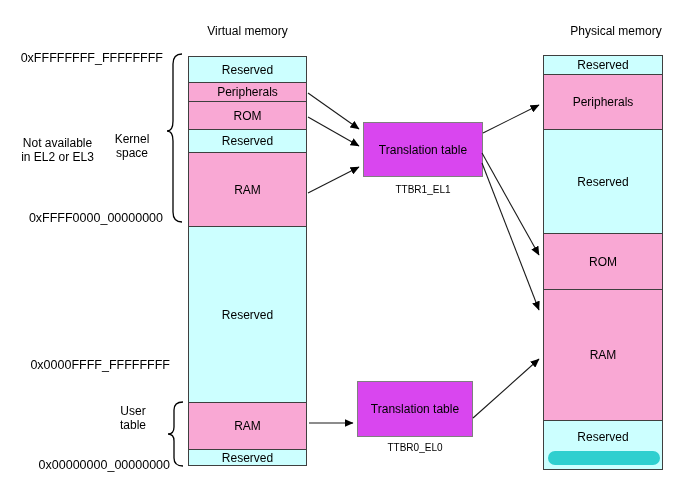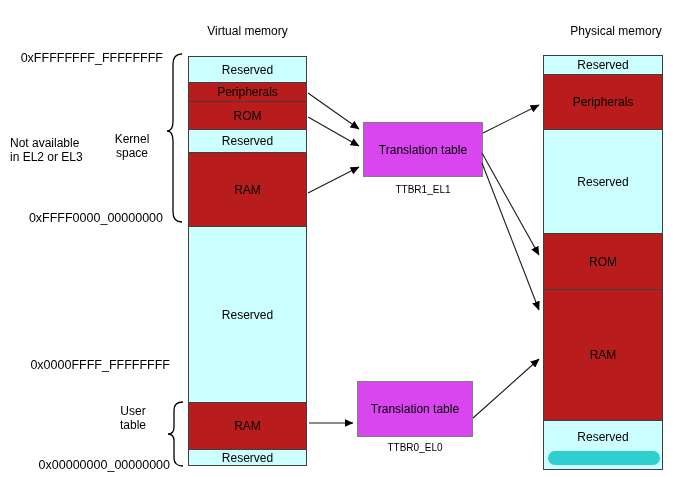--- a/index.html
+++ b/index.html
@@ -1,36 +1,36 @@
 <!DOCTYPE html>
 <html><head>
 <meta charset="utf-8">
 <style>
   html,body { margin:0; padding:0; background:#fff; }
   .canvas {
     position:relative; width:687px; height:477px; background:#ffffff;
     font-family:"Liberation Sans", sans-serif; color:#000; overflow:hidden;
   }
   .hdr { position:absolute; font-size:12px; text-align:center; white-space:nowrap; }
-  .memcol { position:absolute; border:1px solid #3f3f3f; background:#b91c1c; box-sizing:border-box; z-index:1; }
+  .memcol { position:absolute; border:1px solid #3f3f3f; background:#f9a8d4; box-sizing:border-box; z-index:1; }
   .block {
     box-sizing:border-box; border-bottom:1px solid #3f3f3f;
     display:flex; align-items:center; justify-content:center;
     font-size:12px; overflow:hidden;
   }
   .block:last-child { border-bottom:none; }
   .reserved { background:#ccffff; }
   
   .vb0{height:26px;} .vb1{height:19px;} .vb2{height:28px;} .vb3{height:23px;}
   .vb4{height:74px;} .vb5{height:176px;} .vb6{height:47px;} .vb7{height:15px;}
   
   .pb0{height:19px;} .pb1{height:55px;} .pb2{height:104px;} .pb3{height:56px;}
   .pb4{height:131px;} .pb5{height:48px; padding-bottom:16px;}
   .addr { position:absolute; font-size:12.5px; text-align:right; white-space:nowrap; }
-  .note { position:absolute; font-size:12px; line-height:14px; white-space:pre-line; }
+  .note { position:absolute; font-size:12px; line-height:14px; white-space:pre-line;text-align:center; }
   .ttbox {
     position:absolute; background:#d946ef; border:1px solid #7f7f7f; box-sizing:border-box;
     display:flex; align-items:center; justify-content:center; font-size:12px; z-index:1;
   }
   .ttreg { position:absolute; font-size:10px; text-align:center; white-space:nowrap; }
   .capsule { position:absolute; width:112px; height:14px; border-radius:7px; background:#2fcfcf; z-index:3; }
   .overlay { position:absolute; left:0; top:0; z-index:2; pointer-events:none; }
 </style>
 </head>
 <body>

